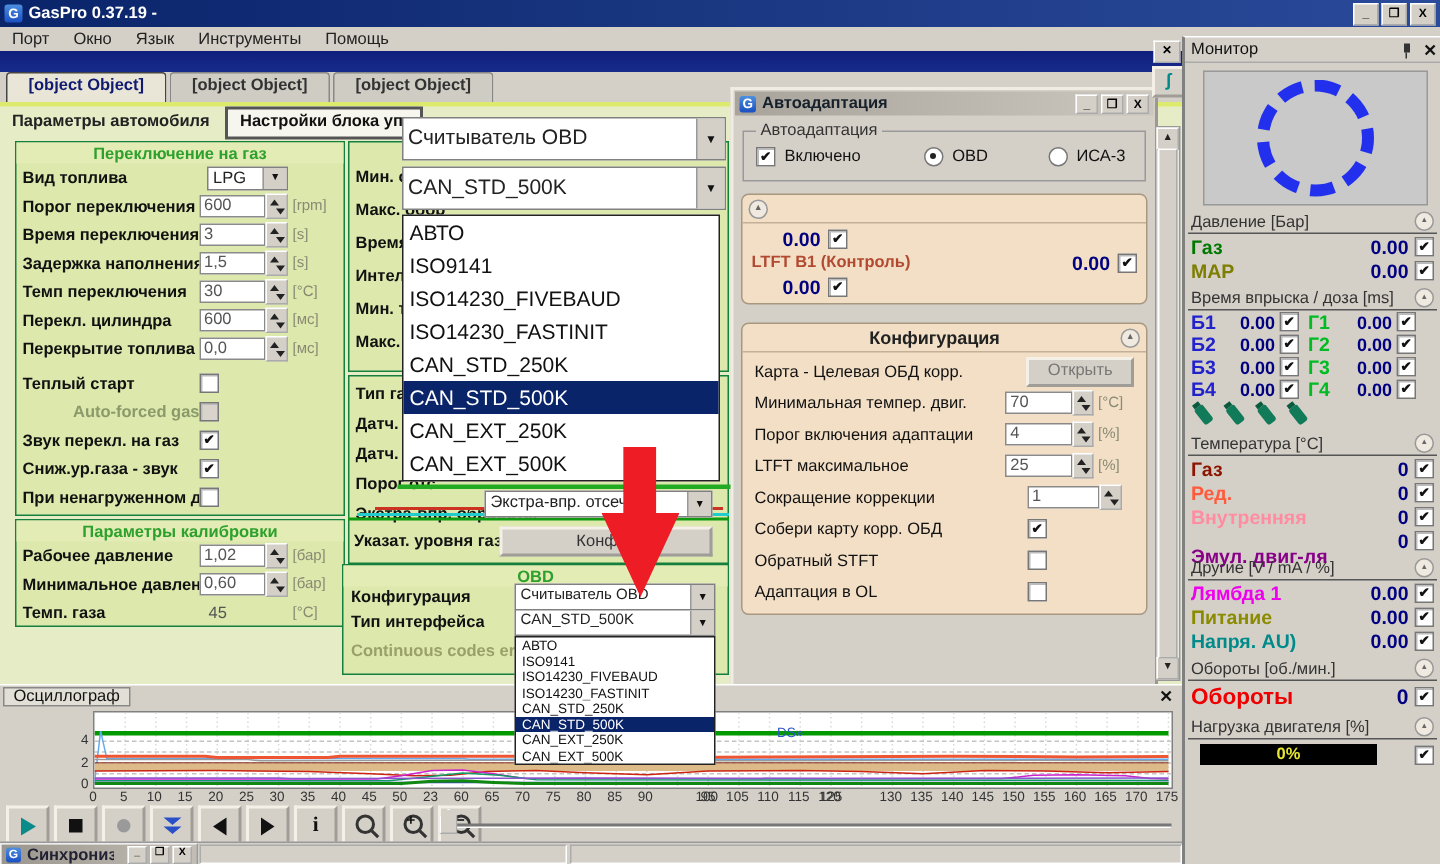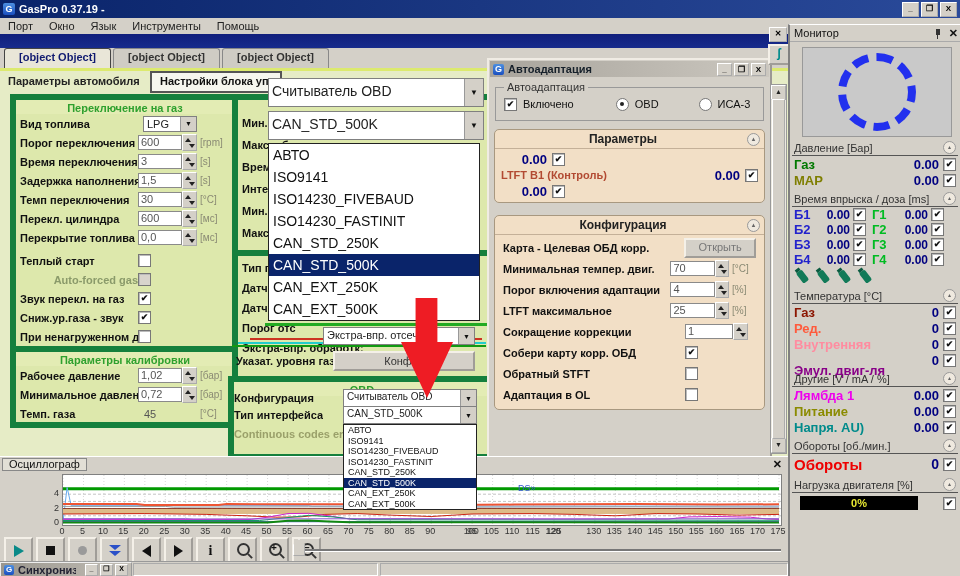--- a/index.html
+++ b/index.html
@@ -17,21 +17,21 @@
            background:#d4d0c8;border-bottom:1px solid #aaa}
   .mitem{color:#222}
   .navy{left:0;top:34px;width:788px;height:14px;background:linear-gradient(180deg,#101f7c,#172b8c)}
   .tabbar{left:0;top:48px;width:788px;height:20px;display:flex;gap:2px;padding-left:4px;background:#d4d0c8}
   .tab{padding:2px 14px;border:1px solid #888;border-bottom:none;background:#cfccc4;font-weight:bold;color:#333;
        border-radius:3px 3px 0 0}
   .tab.active{background:#e9e6d8;color:#101a70;border-color:#444}
   .content{left:0;top:68px;width:788px;height:388px;background:#e6ecc6;border-top:3px solid #dcea6e}
   .subtab1{font-weight:bold;color:#222}
   .subtab2{font-weight:bold;background:#f6f6ee;border:2px solid #555;padding:2px 8px}
-  .grp{background:#dde8ac;border:6px solid #15803d}
+  .grp{background:#dde8ac;border:1px solid #15803d}
   .grp-title{text-align:center;font-weight:bold;color:#2ea02e;padding-top:2px;background:#e3ecb4;font-size:11px}
   .prow{display:flex;align-items:center;height:19px;padding:0 4px}
   .plabel{flex:1;font-weight:bold;white-space:nowrap;overflow:hidden}
   .pinput{width:38px;height:13px;background:#fff;border:1px solid #8a8a8a;color:#555;padding:0 2px;font-size:11px;line-height:13px}
   .spin{width:13px;height:15px;background:#d4d0c8;border:1px outset #fff;position:relative}
   .spin::before{content:"";position:absolute;left:2px;top:3px;border-left:3px solid transparent;border-right:3px solid transparent;border-bottom:4px solid #222}
   .spin::after{content:"";position:absolute;right:1px;bottom:2px;border-left:3px solid transparent;border-right:3px solid transparent;border-top:4px solid #222}
   .unit{width:30px;color:#8a8a74;font-size:10px;padding-left:3px;white-space:nowrap}
   .cb{width:11px;height:11px;background:#fff;border:1px solid #777;box-shadow:inset 1px 1px 0 #bbb;
       font-size:9px;line-height:10px;text-align:center;color:#111;font-weight:bold}
@@ -45,21 +45,21 @@
   .ddi{padding:0 4px;white-space:nowrap;overflow:hidden}
   .ddi.sel{background:#0a246a;color:#fff}
   .panel{background:#f2dfc6;border:1px solid #a89880;border-radius:5px}
   .phdr{display:flex;align-items:center;height:18px;border-bottom:1px solid #c4b098;padding:0 4px}
   .phdr .pt{flex:1;text-align:center;font-weight:bold;font-size:12px;color:#222}
   .col{width:11px;height:11px;border:1px solid #999;border-radius:50%;background:#efe9df;font-size:6px;line-height:10px;text-align:center;color:#666}
   .aarow{display:flex;align-items:center;height:16px;padding:0 6px;font-weight:bold}
   .aarow .al{flex:1}
   .aarow .av{color:#000080;font-size:13px;width:46px;text-align:right;margin-right:5px}
   .cfgrow{display:flex;align-items:center;height:21px;padding:0 8px}
-  .cfgrow .cl{width:182px;font-weight:700;white-space:nowrap;overflow:hidden}
+  .cfgrow .cl{width:182px;font-weight:400;white-space:nowrap;overflow:hidden}
   .btn3d{background:#d4d0c8;border:2px outset #f4f0e8;text-align:center;color:#333}
   .fieldset{border:1px solid #999;position:relative}
   .legend{position:absolute;top:-7px;left:8px;background:#d4d0c8;padding:0 3px;color:#333}
   .radio{width:11px;height:11px;border:1px solid #777;border-radius:50%;background:#fff;position:relative}
   .radio.sel::after{content:"";position:absolute;left:3px;top:3px;width:4px;height:4px;border-radius:50%;background:#222}
   .sb{background:#ece9e0;border:1px solid #999}
   .sbtn{background:#d4d0c8;border:1px outset #fff;font-size:7px;text-align:center;color:#222;line-height:12px}
   .mon{left:788px;top:24px;width:172px;height:552px;background:#d4d0c8;border-left:2px solid #808080;border-top:1px solid #fff}
   .monhdr{display:flex;align-items:center;height:16px;padding:0 4px;border-bottom:1px solid #aaa}
   .spinnerbox{background:#c9c9c9;border:1px solid #999}
@@ -204,21 +204,21 @@
   <div class="grp-title">Параметры калибровки</div>
   <div id="calib-rows">
       <div class="prow">
         <span class="plabel">Рабочее давление</span>
         <span class="pinput">1,02</span>
         <span class="spin"></span>
         <span class="unit">[бар]</span>
       </div>
       <div class="prow">
         <span class="plabel">Минимальное давление</span>
-        <span class="pinput">0,72</span>
+        <span class="pinput">0,60</span>
         <span class="spin"></span>
         <span class="unit">[бар]</span>
       </div>
       <div class="prow">
         <span class="plabel">Темп. газа</span>
         <span style="width: 53px; color: rgb(85, 85, 85);">45</span>
         <span class="unit">[°C]</span>
       </div>
     </div>
 </div>
@@ -339,21 +339,20 @@
       <span class="cb">✔</span>
       <span>Включено</span>
       <span class="radio sel" style="margin-left:36px"></span>
       <span>OBD</span>
       <span class="radio" style="margin-left:34px"></span>
       <span>ИСА-3</span>
     </div>
   </div>
   <div class="panel" style="margin:8px 5px 0 5px">
     <div class="phdr">
-      <span class="pt">Параметры</span>
       <span class="col">▲</span>
     </div>
     <div id="aa-params" style="padding:2px 0 3px 0">
         <div class="aarow">
           <span class="av">0.00</span>
           <div class="cb">✔</div>
         </div>
         <div class="aarow">
           <span class="al" style="color: rgb(178, 74, 50);">LTFT B1 (Контроль)</span>
           <span class="av">0.00</span>
@@ -618,21 +617,21 @@
     <div class="xlab" style="left: 72.4571px;">5</div>
     <div class="xlab" style="left: 92.9143px;">10</div>
     <div class="xlab" style="left: 113.371px;">15</div>
     <div class="xlab" style="left: 133.829px;">20</div>
     <div class="xlab" style="left: 154.286px;">25</div>
     <div class="xlab" style="left: 174.743px;">30</div>
     <div class="xlab" style="left: 195.2px;">35</div>
     <div class="xlab" style="left: 215.657px;">40</div>
     <div class="xlab" style="left: 236.114px;">45</div>
     <div class="xlab" style="left: 256.571px;">50</div>
-    <div class="xlab" style="left: 277.029px;">55</div>
+    <div class="xlab" style="left: 277.029px;">23</div>
     <div class="xlab" style="left: 297.486px;">60</div>
     <div class="xlab" style="left: 317.943px;">65</div>
     <div class="xlab" style="left: 338.4px;">70</div>
     <div class="xlab" style="left: 358.857px;">75</div>
     <div class="xlab" style="left: 379.314px;">80</div>
     <div class="xlab" style="left: 399.771px;">85</div>
     <div class="xlab" style="left: 420.229px;">90</div>
     <div class="xlab" style="left: 462px;">95</div>
     <div class="xlab" style="left: 461.143px;">100</div>
     <div class="xlab" style="left: 481.6px;">105</div>

